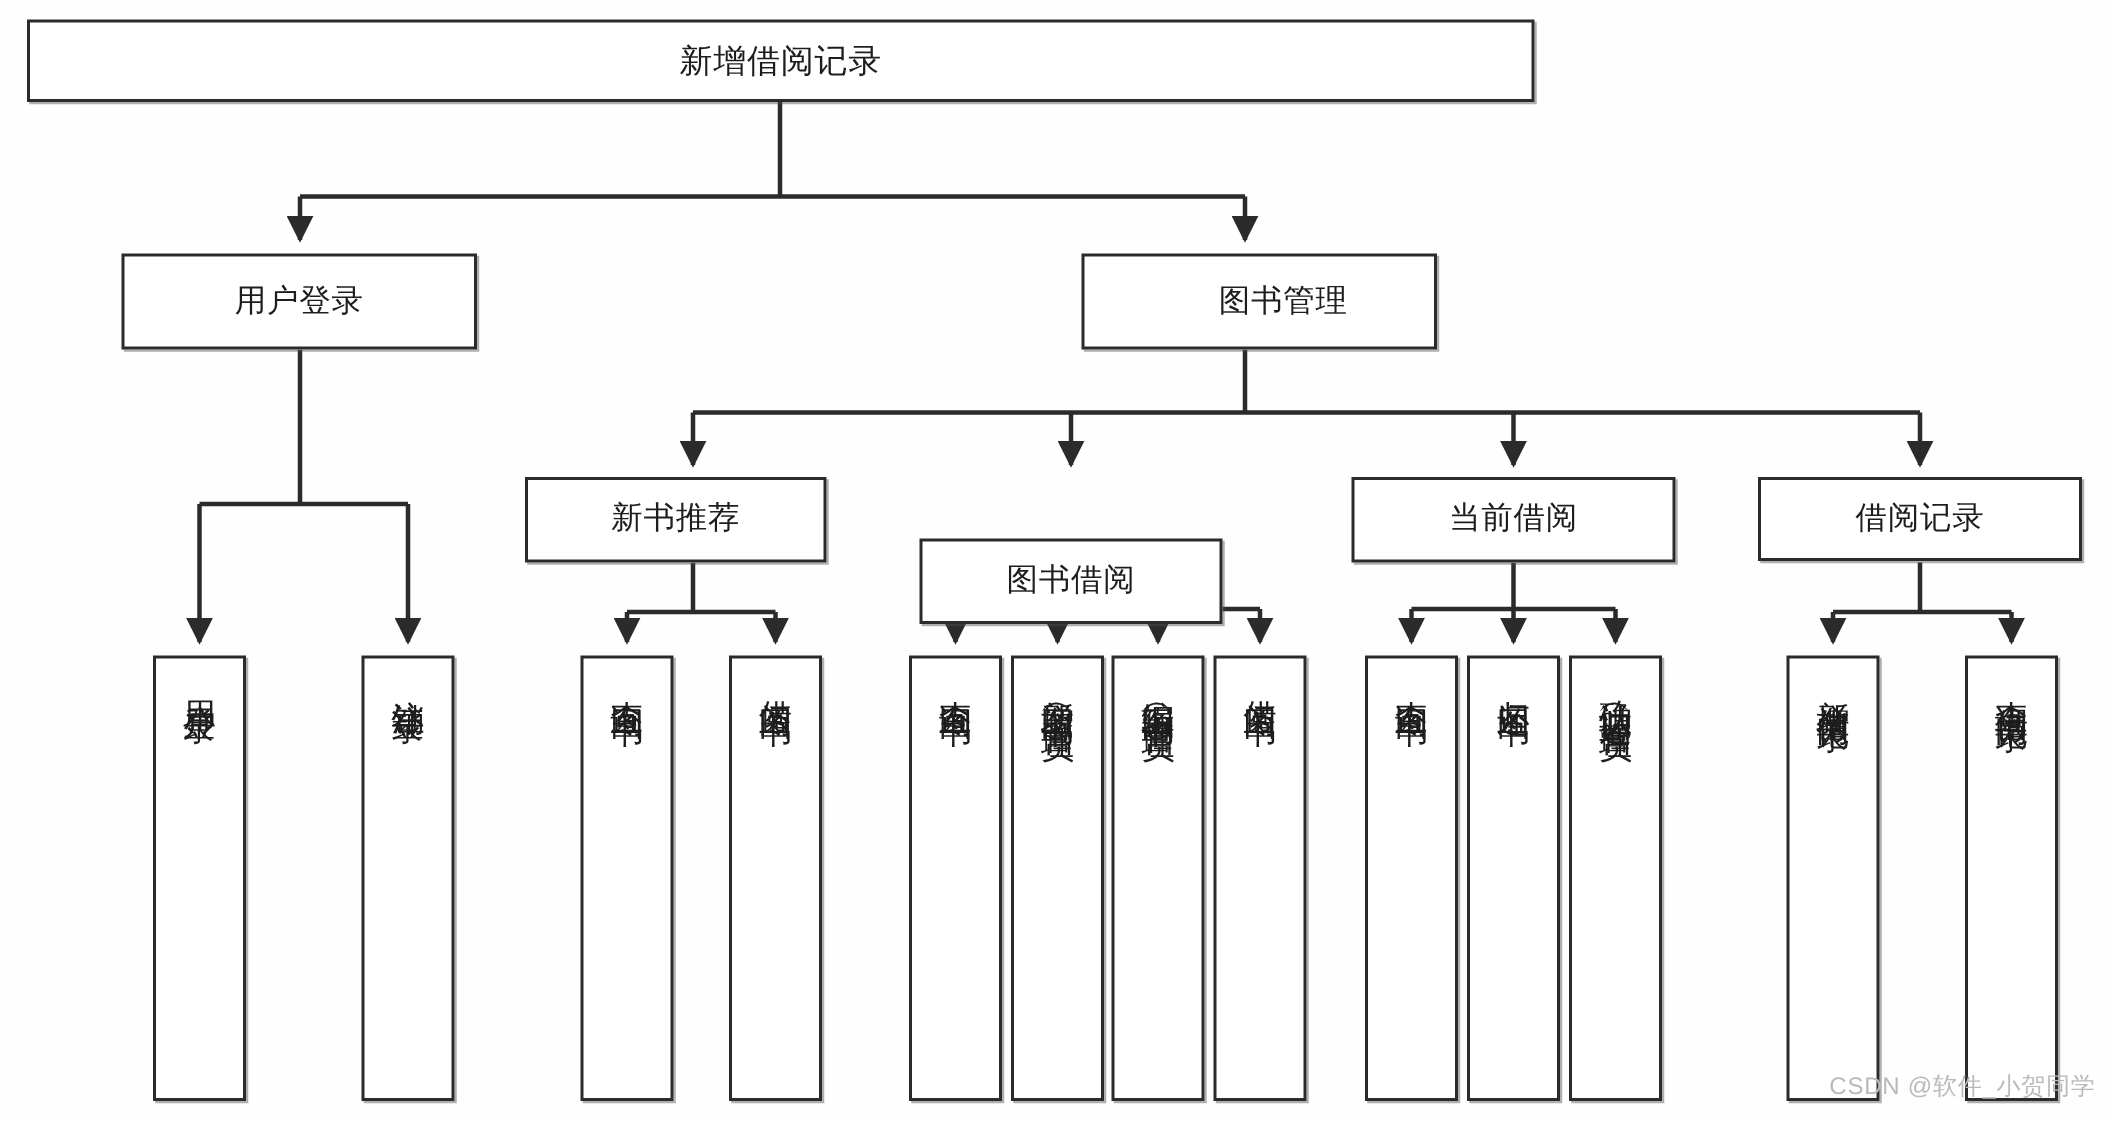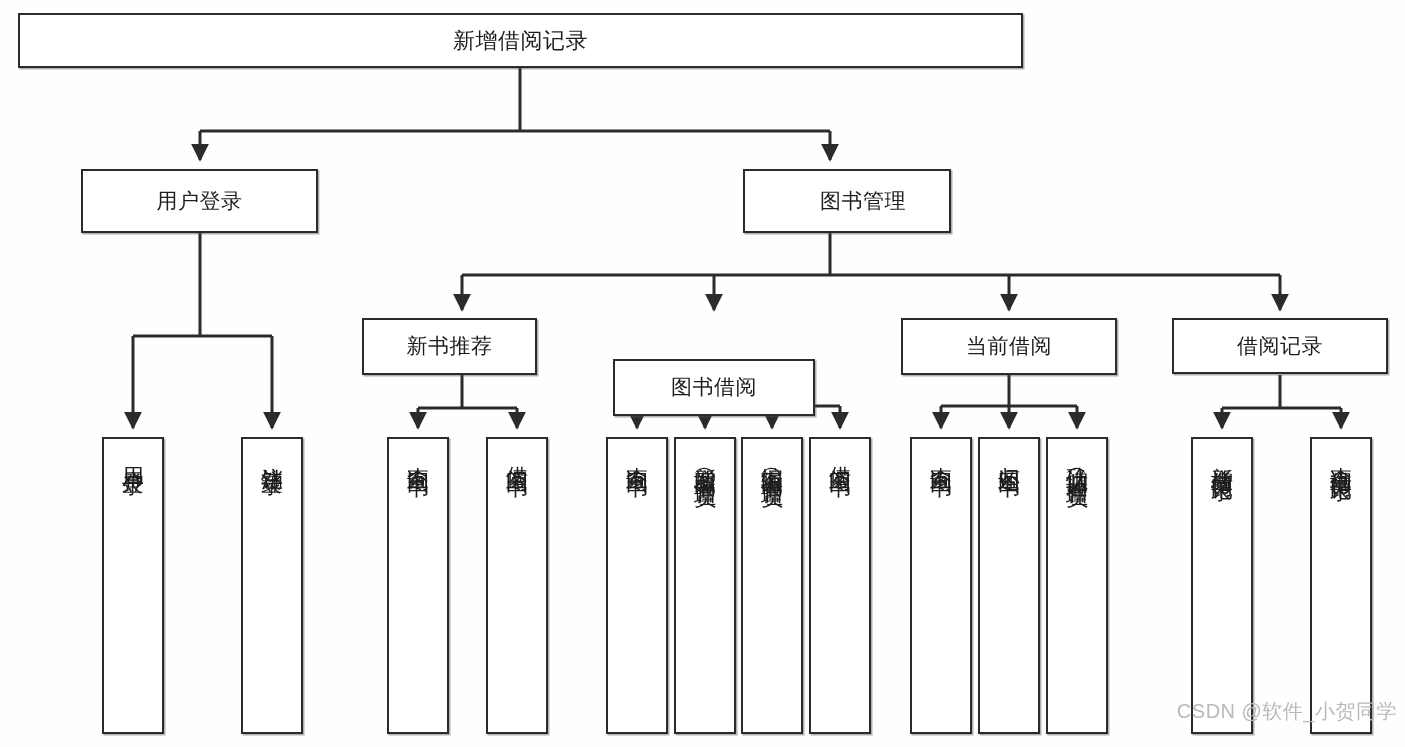--- a/index.html
+++ b/index.html
@@ -58,22 +58,22 @@
     writing-mode: vertical-rl;
     text-orientation: upright;
     font-size: 22px;
     letter-spacing: 3px;
     line-height: 1;
     white-space: nowrap;
   }
   .watermark {
     position: absolute;
     right: 8px;
-    bottom: 22px;
-    font-size: 20px;
+    bottom: 12px;
+    font-size: 16px;
     color: #b9b9b9;
     letter-spacing: 0.5px;
     user-select: none;
     margin-left: 20px;
   }
 </style>
 </head>
 <body>
 
 <div id="canvas">
@@ -128,25 +128,25 @@
     </g>
   </svg>
 
   <div class="node horiz root" style="left:18px; top:13px; width:1005px; height:55px;">
     <span class="label">新增借阅记录</span>
   </div>
 
   <div class="node horiz" style="left:81px; top:169px; width:237px; height:64px;">
     <span class="label">用户登录</span>
   </div>
-  <div class="node horiz" style="left:743px; top:169px; width:208px; height:64px;padding-left:32px;">
+  <div class="node horiz" style="left:721px; top:169px; width:237px; height:64px;padding-left:32px;">
     <span class="label">图书管理</span>
   </div>
 
-  <div class="node horiz" style="left:362px; top:318px; width:175px; height:57px;">
+  <div class="node horiz" style="left:350px; top:318px; width:201px; height:57px;">
     <span class="label">新书推荐</span>
   </div>
   <div class="node horiz" style="left:613px; top:318px; width:202px; height:57px;margin-top:41px;">
     <span class="label">图书借阅</span>
   </div>
   <div class="node horiz" style="left:901px; top:318px; width:216px; height:57px;">
     <span class="label">当前借阅</span>
   </div>
   <div class="node horiz" style="left:1172px; top:318px; width:216px; height:56px;">
     <span class="label">借阅记录</span>

